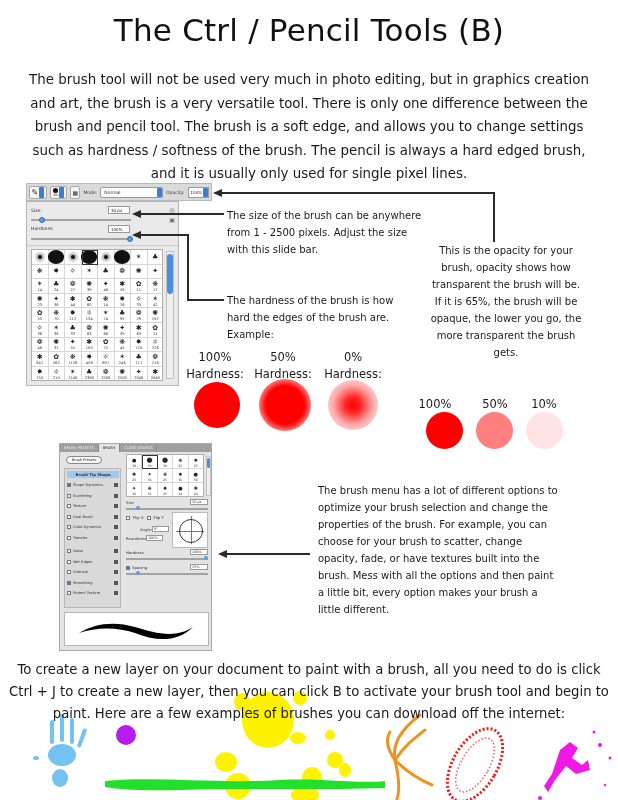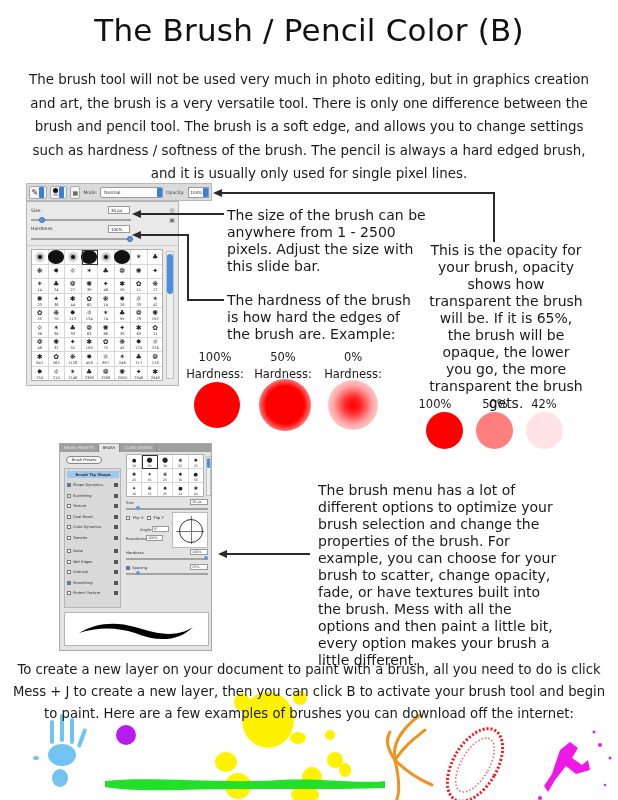--- a/index.html
+++ b/index.html
@@ -31,21 +31,21 @@
   .bcell { border-right: 1px solid #d7d7d7; border-bottom: 1px solid #d7d7d7; display: flex; flex-direction: column; align-items: center; justify-content: center; font-size: 3.6px; color: #333; }
   .bcell .g { font-size: 7px; line-height: 8px; color: #222; }
   .bcell .dot { border-radius: 50%; background: #111; }
   .bcell.sel { outline: 1px solid #333; outline-offset: -1px; }
   .bscroll { position: absolute; left: 139px; top: 49px; width: 8px; height: 128px; background: #f0f0f0; border: 1px solid #c2c2c2; }
   .bscroll .thumb { position: absolute; left: 0; top: 2px; width: 6px; height: 40px; border-radius: 3px; background: #4a8fe0; }
 
   
   .line { position: absolute; background: #2a2a2a; }
   .arrowhead { position: absolute; width: 0; height: 0; border-top: 4px solid transparent; border-bottom: 4px solid transparent; border-right: 9px solid #2a2a2a; }
-  .callout { position: absolute; font-size: 14px; line-height: 17px; color: #1a1a1a; }
+  .callout { position: absolute; font-size: 10px; line-height: 17px; color: #1a1a1a; }
 
   .size-note { left: 227px; top: 207px; width: 200px; }
   .hard-note { left: 227px; top: 292px; width: 185px; }
   .op-note { left: 428px; top: 242px; width: 156px; text-align: center; }
   .menu-note { left: 318px; top: 482px; width: 240px; }
 
   .hlabel { position: absolute; text-align: center; font-size: 11.5px; line-height: 17px; width: 70px; }
   .circle { position: absolute; border-radius: 50%; }
 
   
@@ -74,21 +74,21 @@
   .bm-angle .v { position: absolute; top: 3px; bottom: 3px; left: 17.5px; width: 0.6px; background: #777; }
   .bm-preview { position: absolute; left: 4px; top: 168px; width: 145px; height: 34px; background: #fff; border: 1px solid #b6b6b6; }
 
   
   .bottom-text { position: absolute; left: 6px; top: 659px; width: 606px; text-align: center; font-size: 13.2px; line-height: 21.8px; color: #1a1a1a; z-index: 2; }
   .splat { position: absolute; }
 </style>
 </head>
 <body>
 
-<h1 class="title">The Brush / Pencil Color (B)</h1>
+<h1 class="title">The Ctrl / Pencil Tools (B)</h1>
 <p class="intro">The brush tool will not be used very much in photo editing, but in graphics creation and art, the brush is a very versatile tool. There is only one difference between the brush and pencil tool. The brush is a soft edge, and allows you to change settings such as hardness / softness of the brush. The pencil is always a hard edged brush, and it is usually only used for single pixel lines.</p>
 
 <div class="optbar">
   <div class="ob-btn" style="width:19px">
     <span style="font-size:8px;color:#333;">✎</span>
     <span class="ob-drop"></span>
   </div>
   <div class="ob-btn" style="width:19px;flex-direction:row">
     <span style="display:flex;flex-direction:column;align-items:center">
       <span style="width:5px;height:5px;border-radius:50%;background:#111;display:block"></span>
@@ -432,21 +432,21 @@
   <span class="circle" style="left:259px;top:379px;width:52px;height:52px;background:radial-gradient(circle, #ff0000 0%, #ff0000 52%, rgba(255,0,0,0.5) 72%, rgba(255,0,0,0) 100%)"></span>
 </div>
 <div>
   <span class="hlabel" style="left:318px;top:349px">0%</span>
   <span class="hlabel" style="left:318px;top:366px">Hardness:</span>
   <span class="circle" style="left:328px;top:380px;width:50px;height:50px;background:radial-gradient(circle, #ff0000 0%, rgba(255,0,0,0.85) 22%, rgba(255,0,0,0.35) 55%, rgba(255,0,0,0) 100%)"></span>
 </div>
 
 <span class="hlabel" style="left:410px;top:396px;width:50px">100%</span>
 <span class="hlabel" style="left:470px;top:396px;width:50px">50%</span>
-<span class="hlabel" style="left:519px;top:396px;width:50px">42%</span>
+<span class="hlabel" style="left:519px;top:396px;width:50px">10%</span>
 <span class="circle" style="left:426px;top:412px;width:37px;height:37px;background:#ff0000"></span>
 <span class="circle" style="left:476px;top:412px;width:37px;height:37px;background:#ff7f7f"></span>
 <span class="circle" style="left:526px;top:412px;width:37px;height:37px;background:#ffe3e5"></span>
 
 <div class="bmenu">
   <div class="bm-tabs">
     <span class="bm-tab">BRUSH PRESETS</span>
     <span class="bm-tab act">BRUSH</span>
     <span class="bm-tab">CLONE SOURCE</span>
   </div>
@@ -668,13 +668,13 @@
   <g fill="#f018e6">
     <path d="M560 60 L 570 52 L 578 58 L 572 68 L 582 75 L 588 70 L 590 80 L 576 84 L 566 76 L 555 90 L 548 102 L 544 96 L 552 84 Z"></path>
     <circle cx="600" cy="55" r="2"></circle>
       <circle cx="594" cy="42" r="1.5"></circle>
       <circle cx="610" cy="68" r="1.5"></circle>
       <circle cx="540" cy="108" r="2"></circle>
       <circle cx="605" cy="95" r="1.2"></circle>
   </g>
 </svg>
 
-<p class="bottom-text">To create a new layer on your document to paint with a brush, all you need to do is click Mess + J to create a new layer, then you can click B to activate your brush tool and begin to paint. Here are a few examples of brushes you can download off the internet:</p>
+<p class="bottom-text">To create a new layer on your document to paint with a brush, all you need to do is click Ctrl + J to create a new layer, then you can click B to activate your brush tool and begin to paint. Here are a few examples of brushes you can download off the internet:</p>
 
 </body></html>

